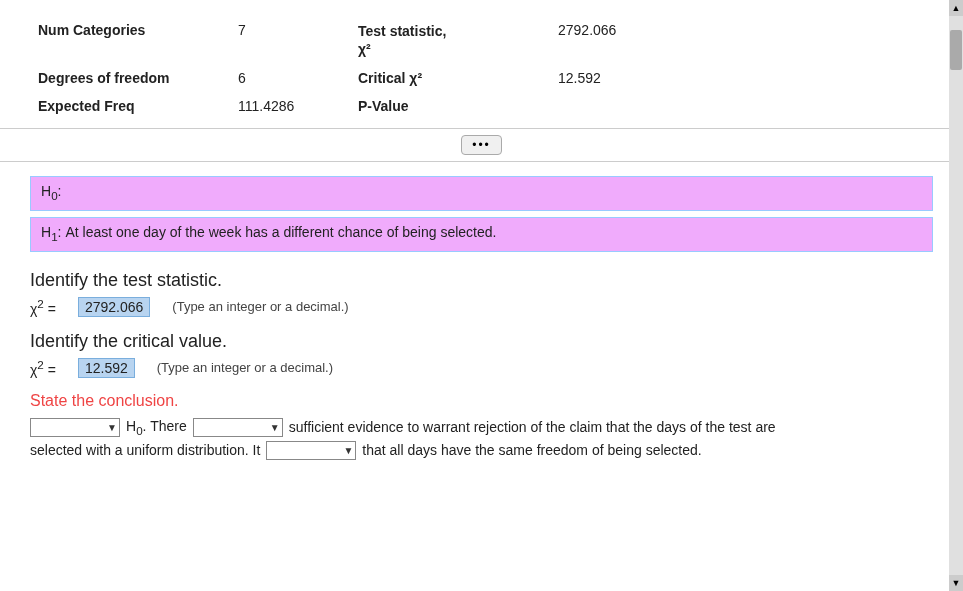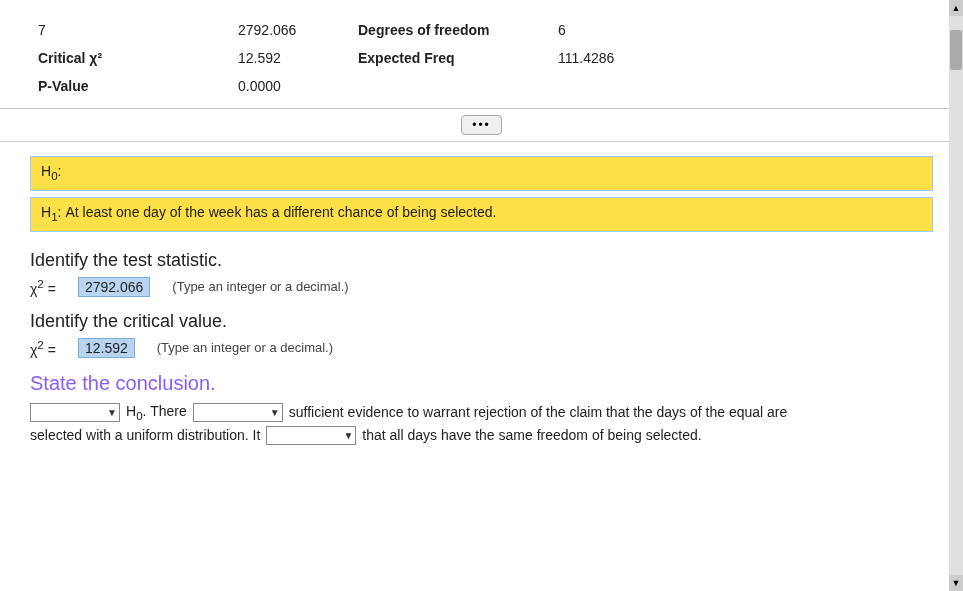--- a/index.html
+++ b/index.html
@@ -56,21 +56,21 @@
       padding: 2px 10px;
       font-size: 12px;
       cursor: pointer;
       letter-spacing: 2px;
     }
     .content-area {
       padding: 14px 30px 20px 30px;
       flex: 1;
     }
     .hypothesis-box {
-      background: #fde047;
+      background: #f0abfc;
       border: 1px solid #99caff;
       padding: 6px 10px;
       margin-bottom: 4px;
       font-size: 14px;
       color: #222;
       display: inline-block;
       width: 100%;
     }
     .hypothesis-line {
       display: flex;
@@ -100,22 +100,22 @@
       font-size: 14px;
     }
     .type-note {
       font-size: 13px;
       color: #444;
     }
     .conclusion-area {
       margin-top: 14px;
     }
     .conclusion-label {
-      font-size: 20px;
-      color: #8b5cf6;
+      font-size: 16px;
+      color: #ef4444;
       margin-bottom: 8px;
     }
     .conclusion-row {
       display: flex;
       align-items: center;
       gap: 6px;
       flex-wrap: wrap;
       font-size: 14px;
       color: #222;
       margin-bottom: 4px;
@@ -168,32 +168,36 @@
       cursor: pointer;
     }
   </style>
 </head>
 <body>
 
 <div class="main-container">
 
   <div class="stats-table">
 
+    <div class="stats-cell stats-label">Num Categories</div>
     <div class="stats-cell stats-value">7</div>
+    <div class="stats-cell chi-label">
+      <span>Test statistic,</span><br>
+      <span>χ²</span>
+    </div>
     <div class="stats-cell stats-value">2792.066</div>
 
     <div class="stats-cell stats-label">Degrees of freedom</div>
     <div class="stats-cell stats-value">6</div>
     <div class="stats-cell stats-label">Critical χ²</div>
     <div class="stats-cell stats-value">12.592</div>
 
     <div class="stats-cell stats-label">Expected Freq</div>
     <div class="stats-cell stats-value">111.4286</div>
     <div class="stats-cell stats-label">P-Value</div>
-    <div class="stats-cell stats-value">0.0000</div>
   </div>
 
   <div class="divider-row">
     <button class="ellipsis-btn">•••</button>
   </div>
 
   <div class="content-area">
 
     
     <div class="hypothesis-box">
@@ -233,21 +237,21 @@
       <div class="conclusion-row">
         <div class="dropdown-wrapper">
           <span class="dropdown-text">&nbsp;</span>
           <span class="dropdown-arrow">▼</span>
         </div>
         <span>H<sub>0</sub>. There</span>
         <div class="dropdown-wrapper">
           <span class="dropdown-text">&nbsp;</span>
           <span class="dropdown-arrow">▼</span>
         </div>
-        <span>sufficient evidence to warrant rejection of the claim that the days of the equal are</span>
+        <span>sufficient evidence to warrant rejection of the claim that the days of the test are</span>
       </div>
 
       <div class="conclusion-row">
         <span>selected with a uniform distribution. It</span>
         <div class="dropdown-wrapper">
           <span class="dropdown-text">&nbsp;&nbsp;&nbsp;&nbsp;&nbsp;&nbsp;&nbsp;&nbsp;&nbsp;&nbsp;</span>
           <span class="dropdown-arrow">▼</span>
         </div>
         <span>that all days have the same freedom of being selected.</span>
       </div>

